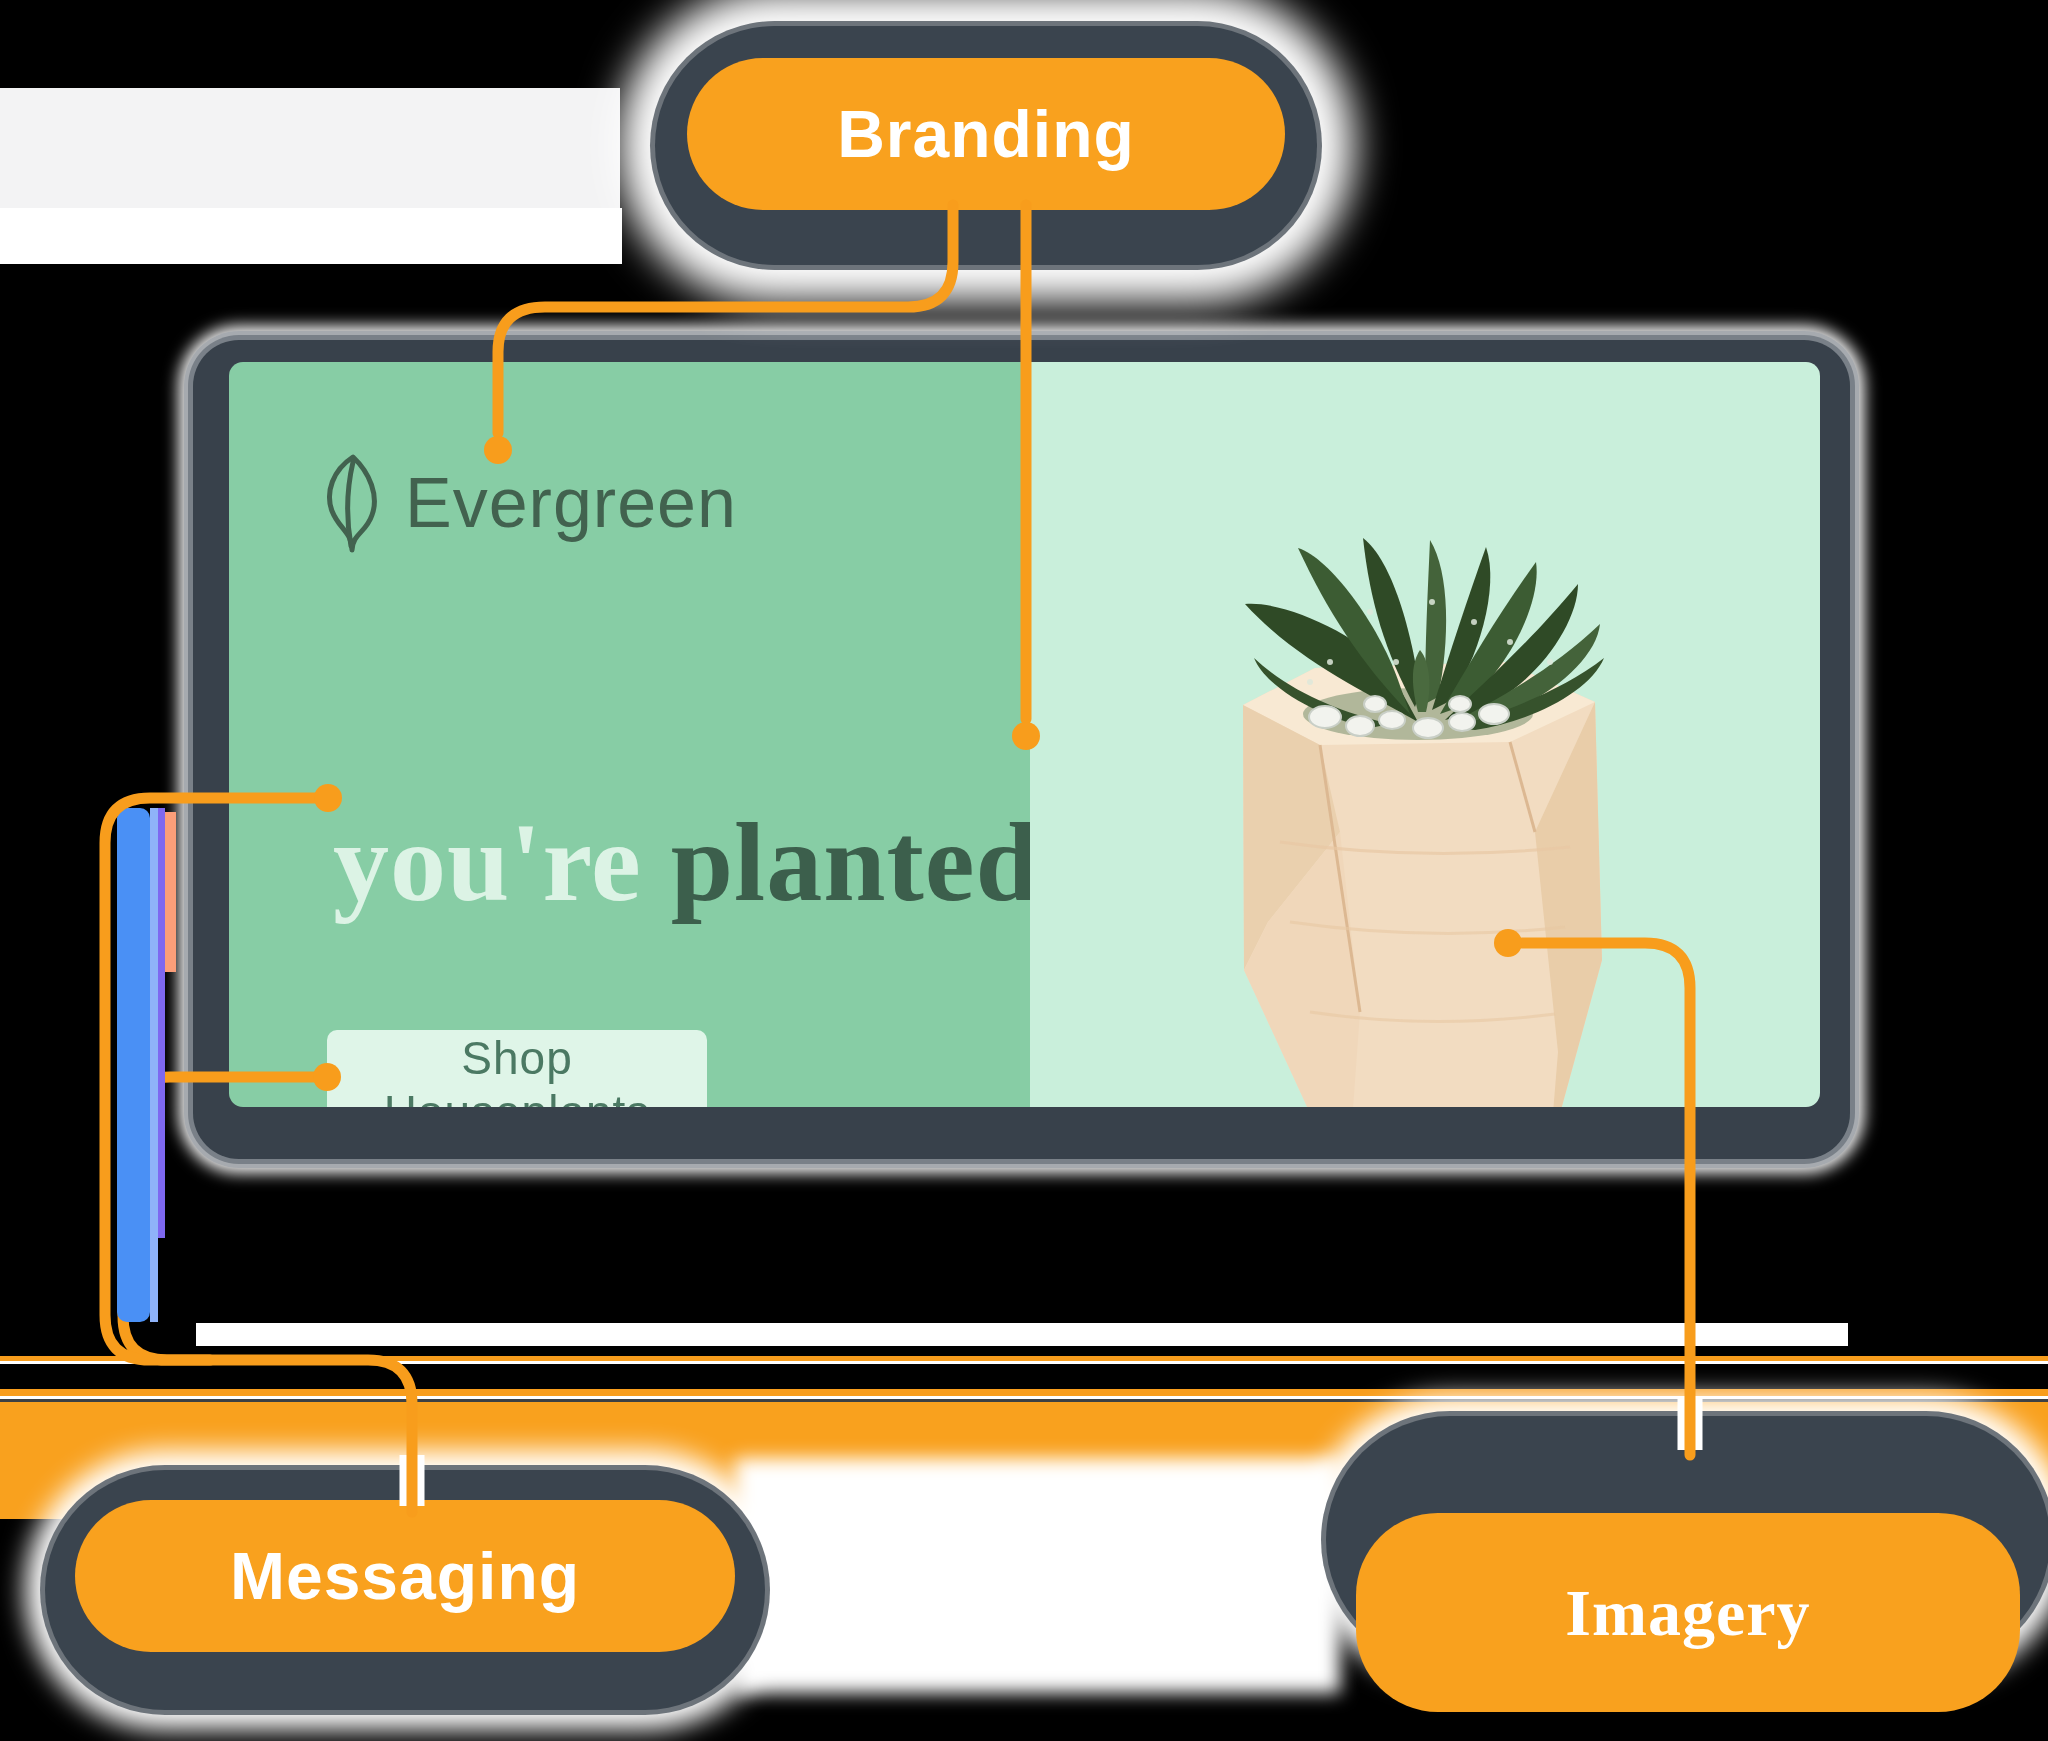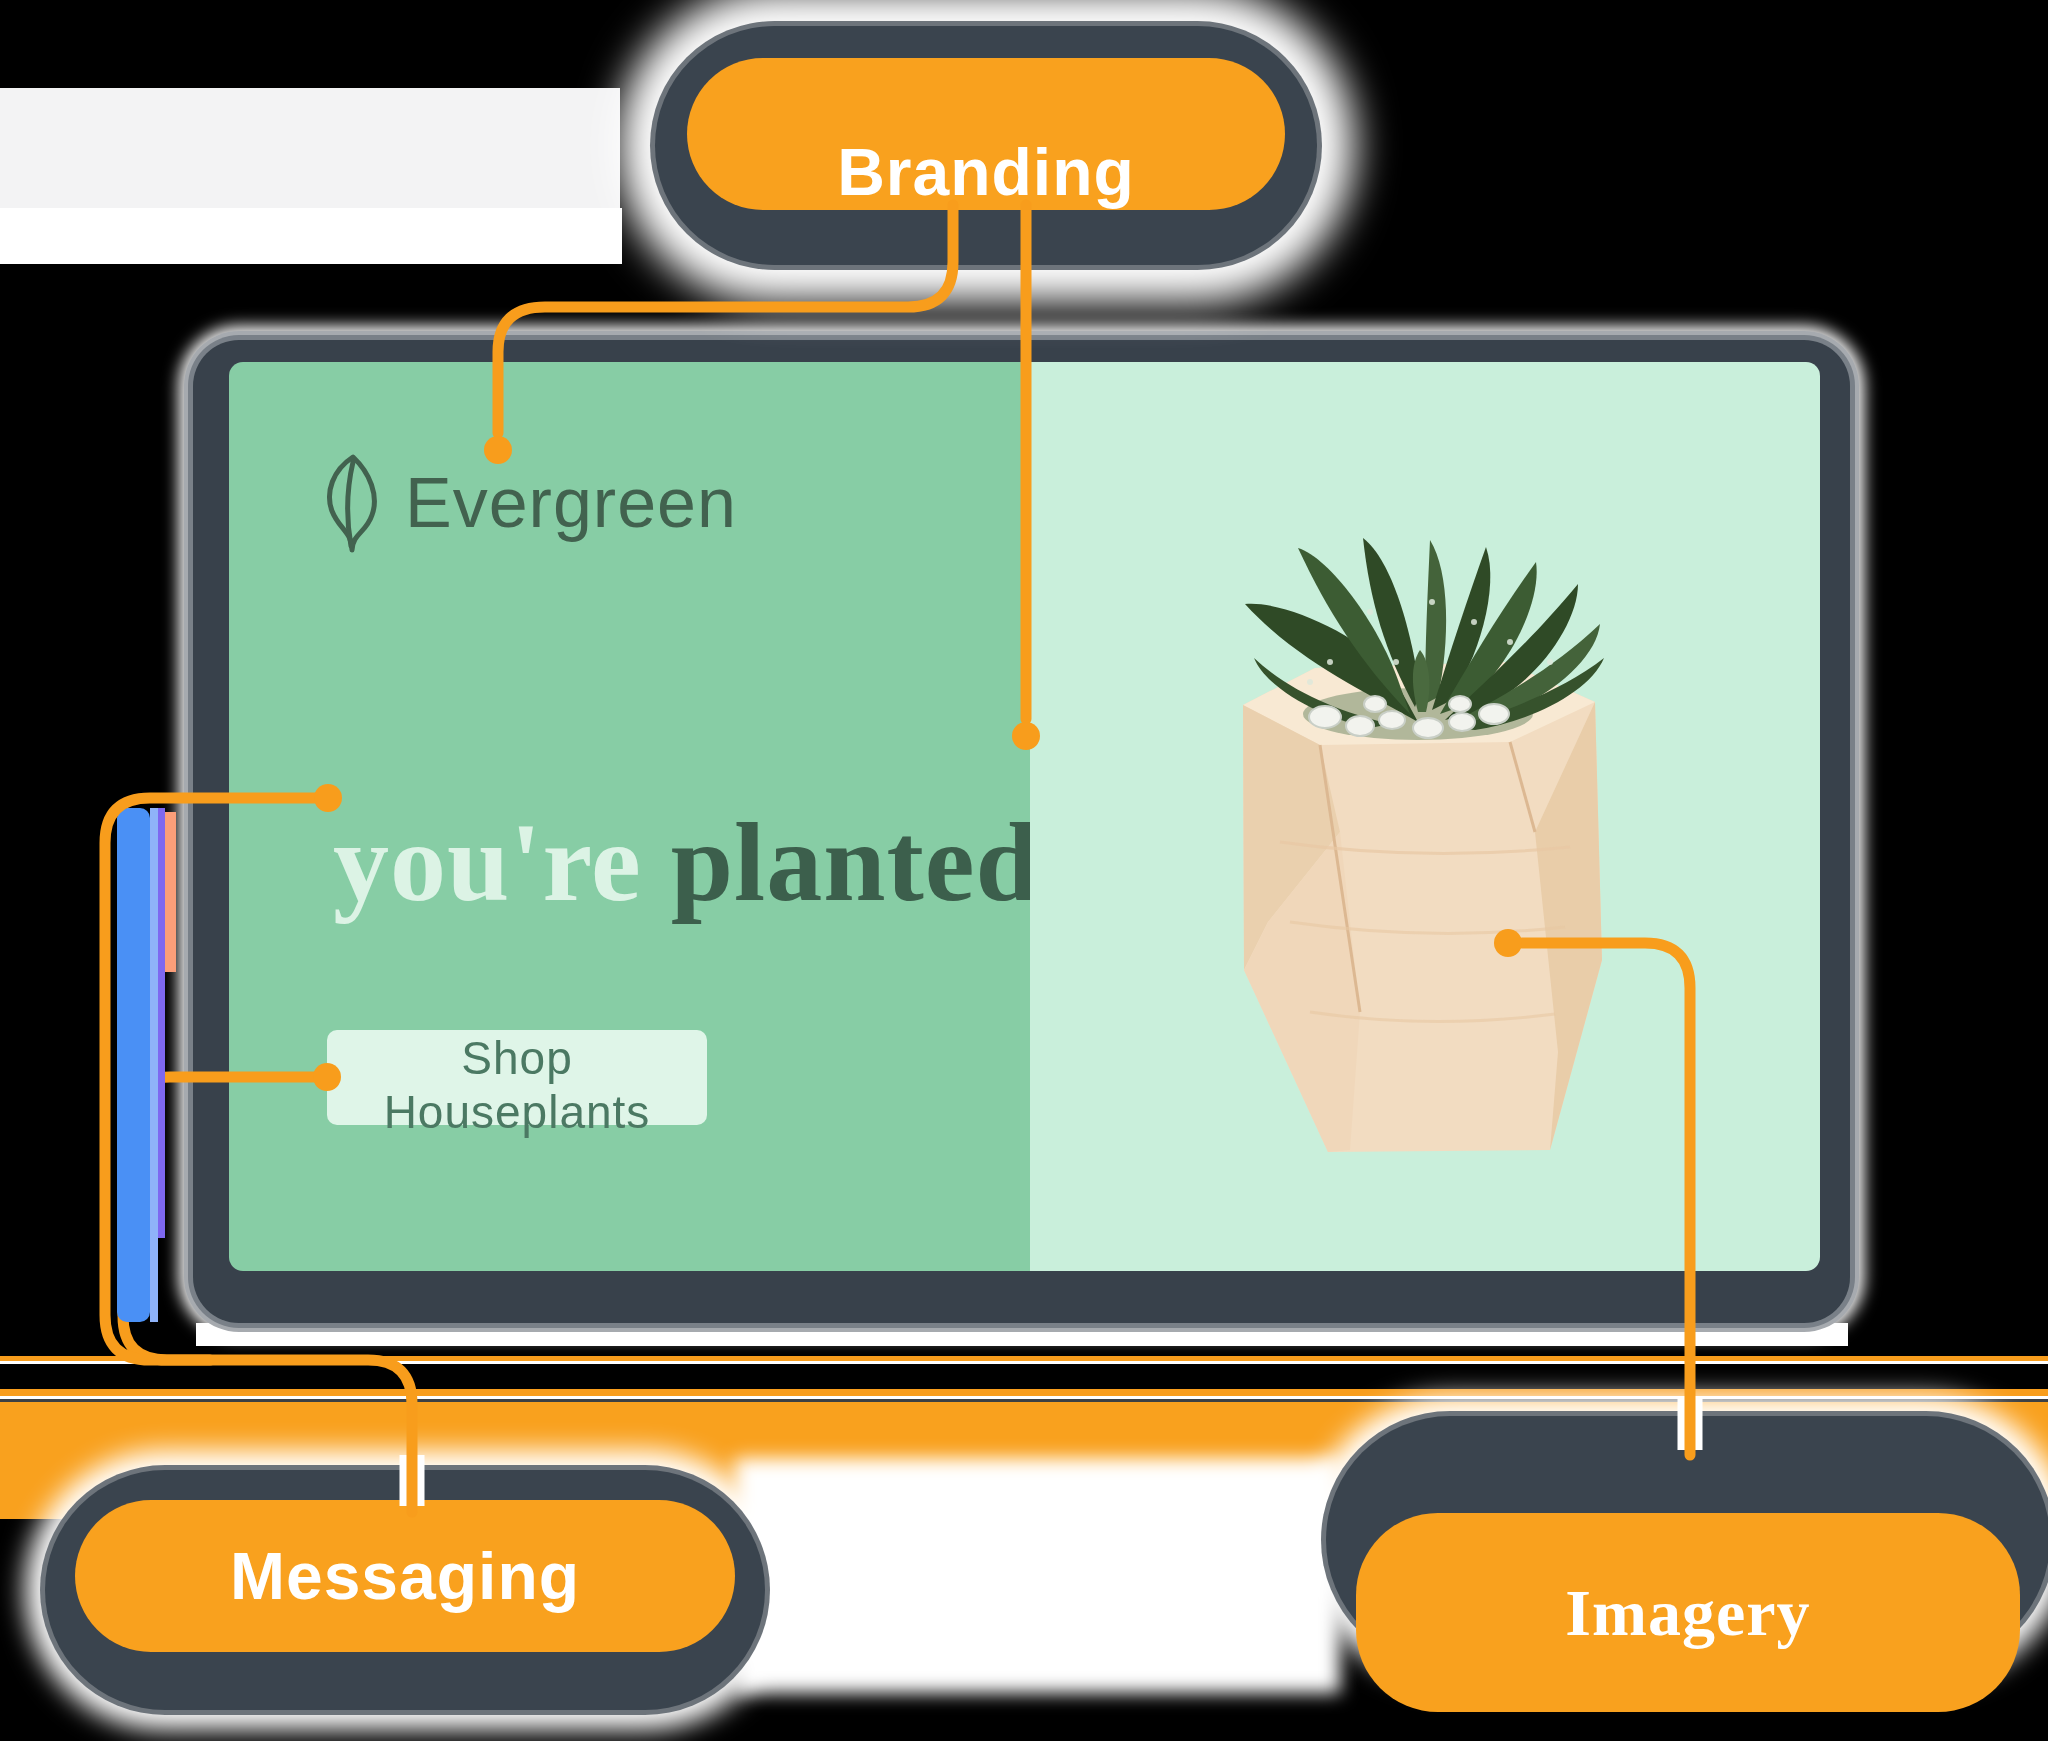--- a/index.html
+++ b/index.html
@@ -21,21 +21,21 @@
   .card-underglow{left:196px;top:1323px;width:1652px;height:23px;background:var(--white);}
   .thin-line-1{left:0;top:1356px;width:2048px;height:5px;background:var(--line-orange);}
   .hairline-1{left:0;top:1361px;width:2048px;height:3px;background:var(--white);}
   .thin-line-2{left:0;top:1389px;width:2048px;height:7px;background:var(--line-orange);}
   .hairline-2{left:0;top:1396px;width:2048px;height:3px;background:var(--white);}
   .hairline-3{left:0;top:1399px;width:2048px;height:3px;background:#3c4044;}
   .orange-band{left:0;top:1402px;width:2048px;height:117px;background:var(--orange);}
   .interpill-glow{left:735px;top:1458px;width:605px;height:235px;background:var(--white);
     filter:blur(9px);}
   
-  .card{left:193px;top:340px;width:1657px;height:983px;background:var(--frame);
+  .card{left:193px;top:340px;width:1657px;height:819px;background:var(--frame);
     border-radius:46px;
     box-shadow:0 0 0 5px var(--frame-edge),0 0 0 9px #a6aaaf,0 0 16px 14px var(--white);}
   .card-inner{position:absolute;left:36px;top:22px;right:30px;bottom:52px;border-radius:14px;
     overflow:hidden;display:flex;}
   .panel-left{position:relative;width:801px;height:100%;background:var(--panel-green);}
   .panel-right{position:relative;flex:1;background:var(--panel-mint);}
   .logo-row{position:absolute;left:90px;top:90px;display:flex;align-items:center;gap:22px;}
   .leaf-svg{width:64px;height:102px;}
   .brand-name{font-size:70px;font-weight:400;letter-spacing:1px;color:var(--brand-green);}
   .headline{position:absolute;left:104px;top:302px;font-family:"Liberation Serif",serif;
@@ -47,21 +47,21 @@
     font-family:"Liberation Sans",sans-serif;font-size:46px;letter-spacing:1px;
     color:var(--cta-text);cursor:pointer;}
   .plant-svg{position:absolute;left:0;top:0;width:790px;height:906px;}
   
   .pill-ring{position:absolute;background:var(--ring);
     box-shadow:0 0 0 5px var(--ring-edge),0 0 26px 20px var(--white);}
   .pill{position:absolute;background:var(--orange);display:flex;align-items:center;
     justify-content:center;color:#fff;font-weight:700;font-size:66px;letter-spacing:1px;}
   .ring-branding{left:655px;top:26px;width:662px;height:239px;border-radius:120px;
     box-shadow:0 0 0 5px var(--ring-edge),0 0 40px 38px var(--white);}
-  .pill-branding{left:687px;top:58px;width:598px;height:152px;border-radius:76px;align-items:flex-end;}
+  .pill-branding{left:687px;top:58px;width:598px;height:152px;border-radius:76px;}
   .ring-messaging{left:45px;top:1470px;width:720px;height:240px;border-radius:120px;}
   .pill-messaging{left:75px;top:1500px;width:660px;height:152px;border-radius:76px;}
   .ring-imagery{left:1326px;top:1416px;width:724px;height:248px;border-radius:124px;}
   .pill-imagery{left:1356px;top:1513px;width:664px;height:199px;border-radius:82px;font-family:Liberation Serif, serif;}
   .overlay{position:absolute;left:0;top:0;width:2048px;height:1741px;pointer-events:none;}
   .conn{fill:none;stroke:var(--line-orange);stroke-width:11;stroke-linecap:round;}
   .casing{fill:none;stroke:var(--white);stroke-width:25;stroke-linecap:butt;}
   .dot{fill:var(--line-orange);}
   .leaf-stroke{fill:none;stroke:var(--brand-green);stroke-width:5;stroke-linecap:round;
     stroke-linejoin:round;}

